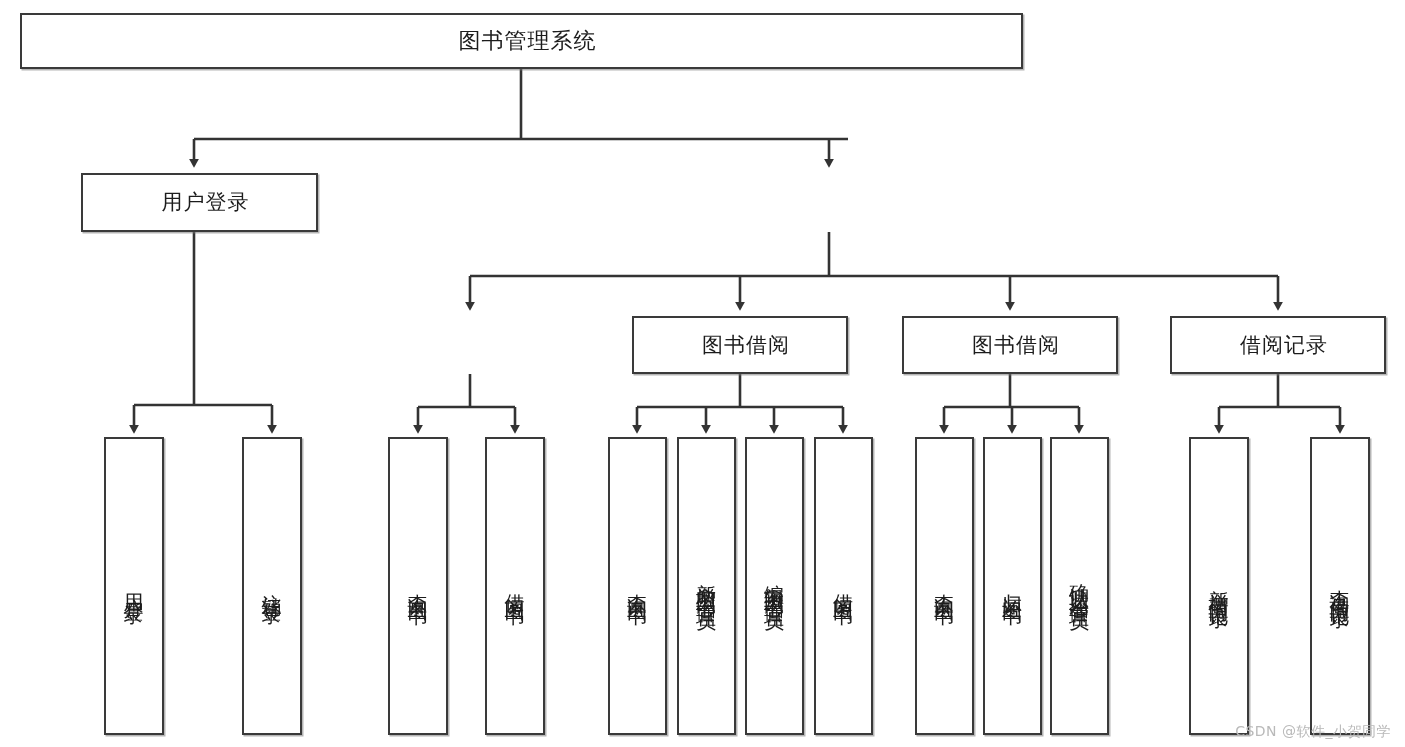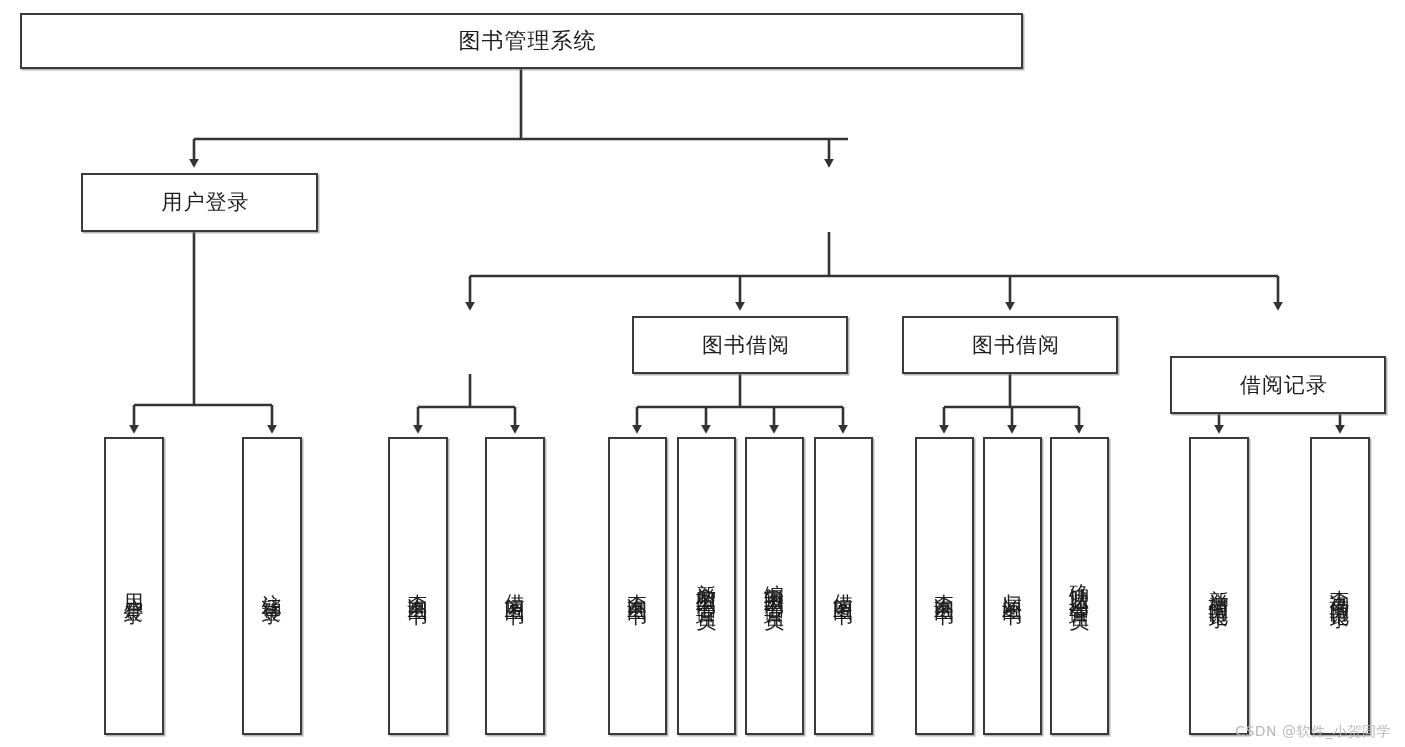--- a/index.html
+++ b/index.html
@@ -130,21 +130,21 @@
   <div class="node horiz" style="left:81px; top:173px; width:237px; height:59px;">
     <span>用户登录</span>
   </div>
 
   <div class="node horiz" style="left:632px; top:316px; width:216px; height:58px;">
     <span>图书借阅</span>
   </div>
   <div class="node horiz" style="left:902px; top:316px; width:216px; height:58px;">
     <span>图书借阅</span>
   </div>
-  <div class="node horiz" style="left:1170px; top:316px; width:216px; height:58px;margin-top:40px;">
+  <div class="node horiz" style="left:1170px; top:316px; width:216px; height:58px;">
     <span>借阅记录</span>
   </div>
 
   <div class="node vert" style="left:104px; top:437px; width:60px; height:298px;">
     <span class="vlabel">用户登录</span>
   </div>
   <div class="node vert" style="left:242px; top:437px; width:60px; height:298px;">
     <span class="vlabel">注销登录</span>
   </div>
   <div class="node vert" style="left:388px; top:437px; width:60px; height:298px;">

